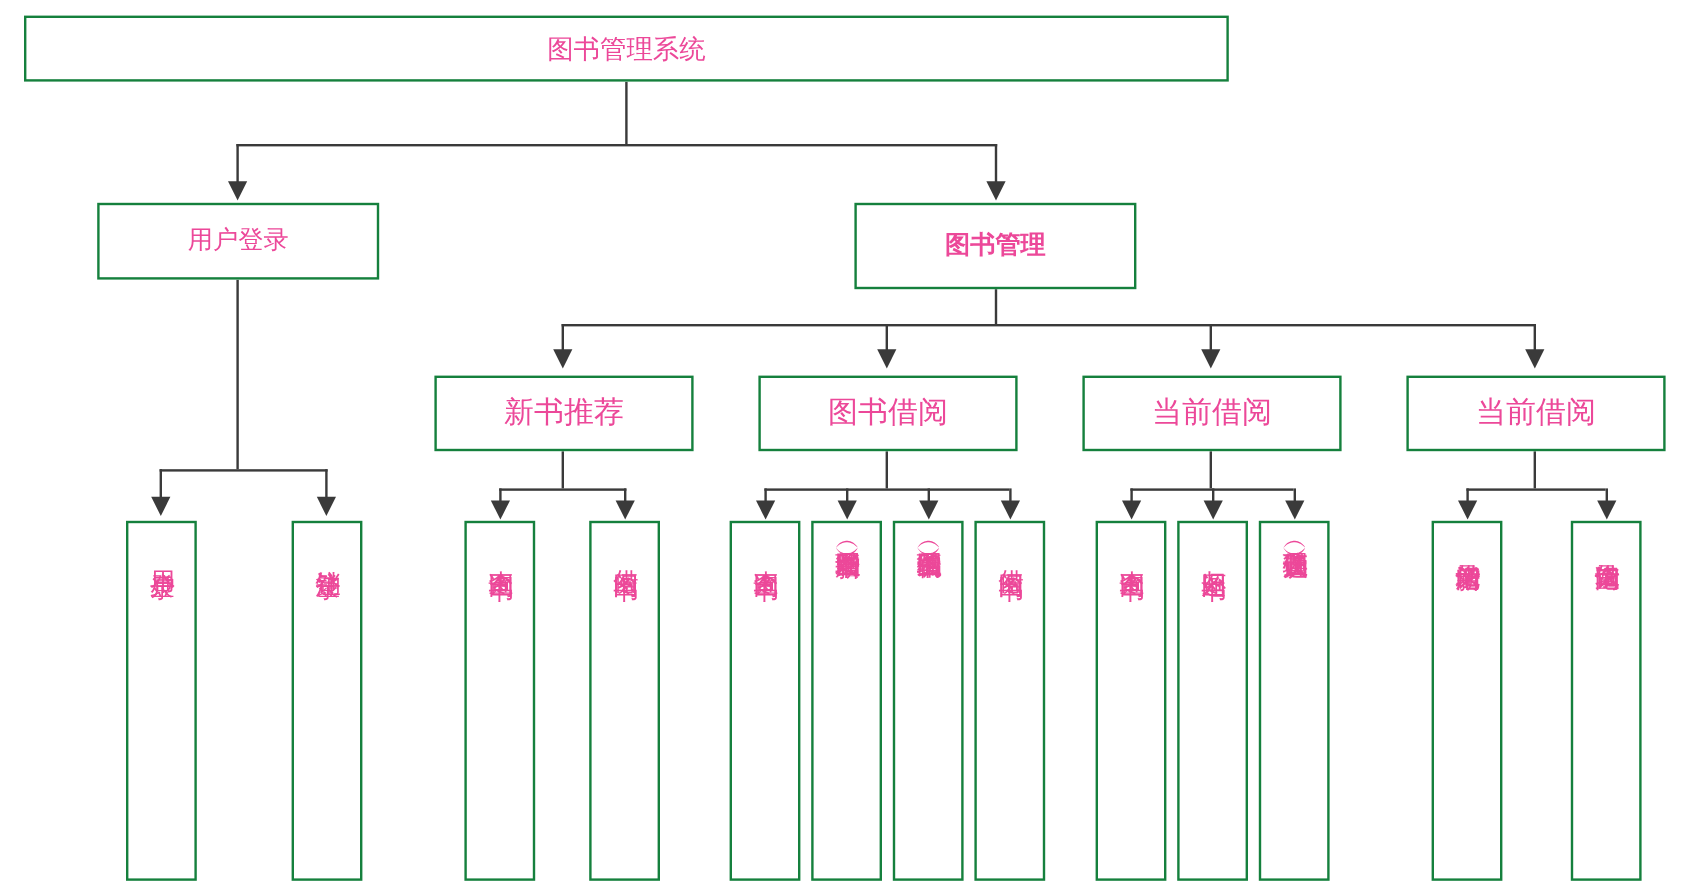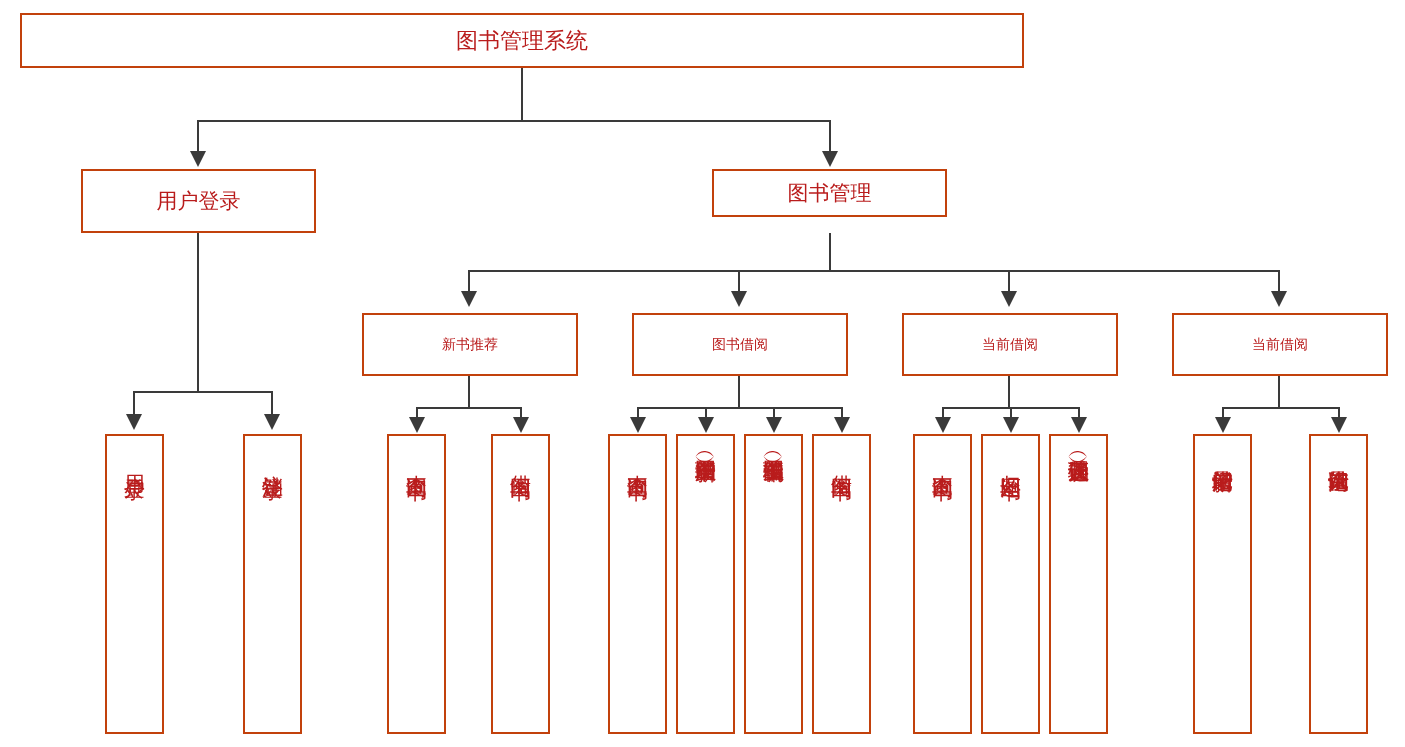--- a/index.html
+++ b/index.html
@@ -14,31 +14,31 @@
     width:1405px;
     height:747px;
     background:#ffffff;
     overflow:hidden;
   }
   
   .node{
     position:absolute;
     box-sizing:border-box;
     background:#ffffff;
-    border:2px solid #c2410c;
+    border:2px solid #15803d;
     display:flex;
     align-items:center;
     justify-content:center;
-    color:#b91c1c;
+    color:#ec4899;
     line-height:1.25;
     z-index:3;
   }
   .node.root{font-size:22px;}
   .node.level2{font-size:21px;}
-  .node.level3{font-size:14px;}
+  .node.level3{font-size:25px;}
   .node.leaf{
     font-size:21px;
     align-items:flex-start;
     justify-content:center;
     padding-top:22px;
   }
   .vtext{
     writing-mode:vertical-rl;
     text-orientation:upright;
     letter-spacing:2px;
@@ -143,21 +143,21 @@
   <div class="arrow" style="left:1331px; top:417px;"></div>
 
   <div class="node root" style="left:20px; top:13px; width:1004px; height:55px;">
     <span>图书管理系统</span>
   </div>
 
   <div class="node level2" style="left:81px; top:169px; width:235px; height:64px;">
     <span>用户登录</span>
   </div>
 
-  <div class="node level2" style="left:712px; top:169px; width:235px; height:48px;">
+  <div class="node level2" style="left:712px; top:169px; width:235px; height:72px;font-weight:bold;">
     <span>图书管理</span>
   </div>
 
   <div class="node level3" style="left:362px; top:313px; width:216px; height:63px;">
     <span>新书推荐</span>
   </div>
 
   <div class="node level3" style="left:902px; top:313px; width:216px; height:63px;">
     <span>当前借阅</span>
   </div>

